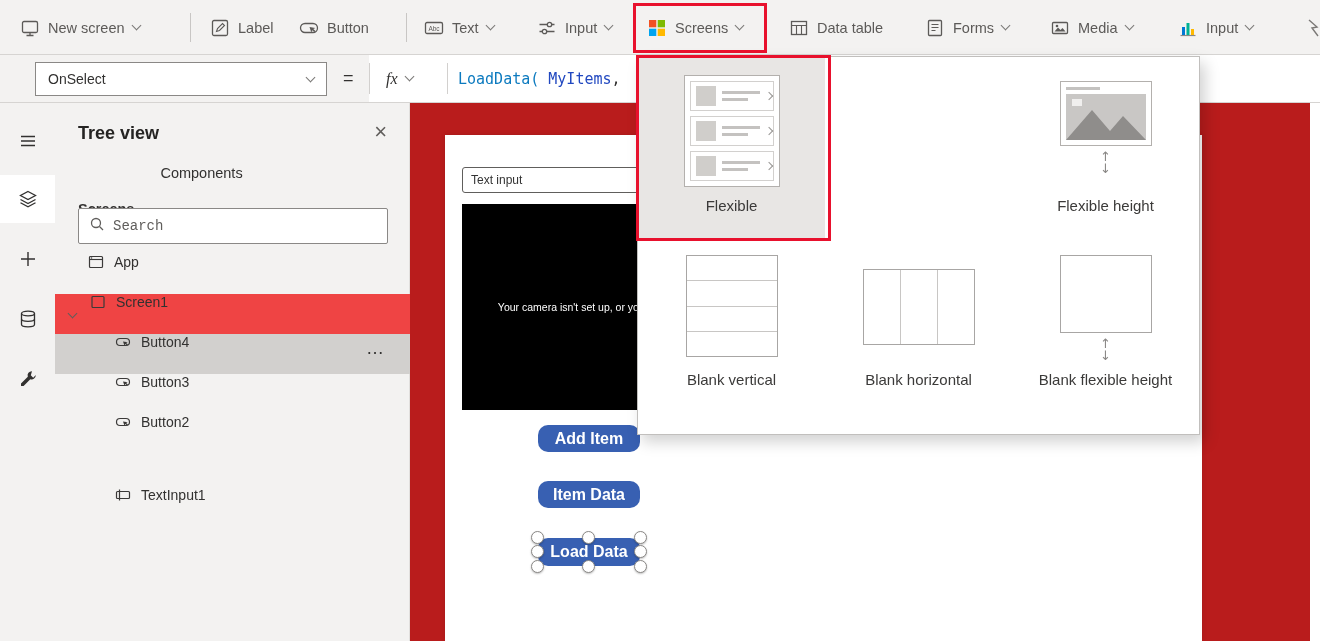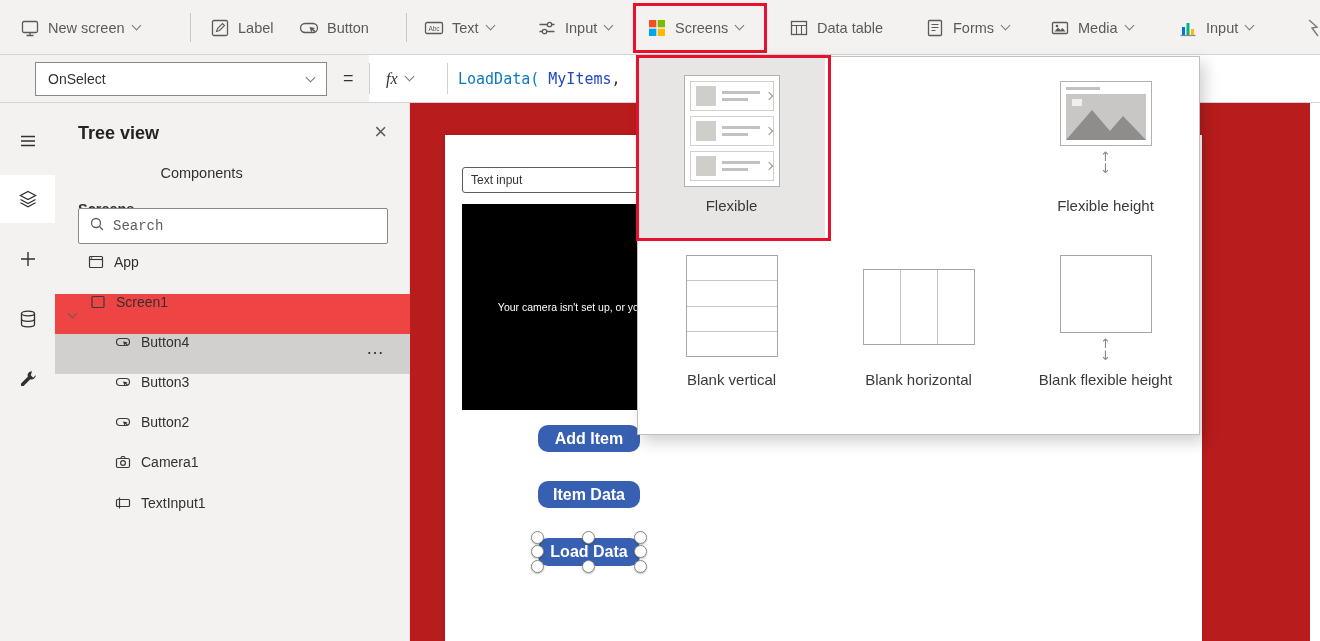--- a/index.html
+++ b/index.html
@@ -346,32 +346,22 @@
     <div class="tree-row" style="top:311px">
       <span class="ticon" style="margin-left:60px">
           <svg width="16" height="16" viewBox="0 0 16 16">
             <rect x="1.5" y="4.5" width="13" height="7" rx="3.5" fill="none" stroke="#3b3a39" stroke-width="1.2"></rect>
             <path d="M8 7.5l1.5 4.3.8-1.8 1.8 1.5.8-.9-1.8-1.5 1.7-.8z" fill="#3b3a39"></path>
           </svg>
         </span>
       <span class="tlabel">Button2</span>
     </div>
 
-    <div class="tree-row" style="top:351px">
-      <span class="ticon" style="margin-left:60px">
-          <svg width="16" height="16" viewBox="0 0 16 16">
-            <rect x="1.5" y="4.5" width="13" height="9" rx="1.5" fill="none" stroke="#3b3a39" stroke-width="1.2"></rect>
-            <circle cx="8" cy="9" r="2.4" fill="none" stroke="#3b3a39" stroke-width="1.2"></circle>
-            <path d="M5.5 4.5L7 2.5h2l1.5 2" fill="none" stroke="#3b3a39" stroke-width="1.2"></path>
-          </svg>
-        </span>
-      <span class="tlabel">Camera1</span>
-    </div>
-
-    <div class="tree-row" style="top:392px">
+
+    <div class="tree-row" style="top:384px">
       <span class="ticon" style="margin-left:60px">
           <svg width="16" height="16" viewBox="0 0 16 16">
             <rect x="1.5" y="4.5" width="13" height="7" rx="1" fill="none" stroke="#3b3a39" stroke-width="1.2"></rect>
             <path d="M4.5 2.5v11" stroke="#3b3a39" stroke-width="1.2"></path>
           </svg>
         </span>
       <span class="tlabel">TextInput1</span>
     </div>
   </div>
 

